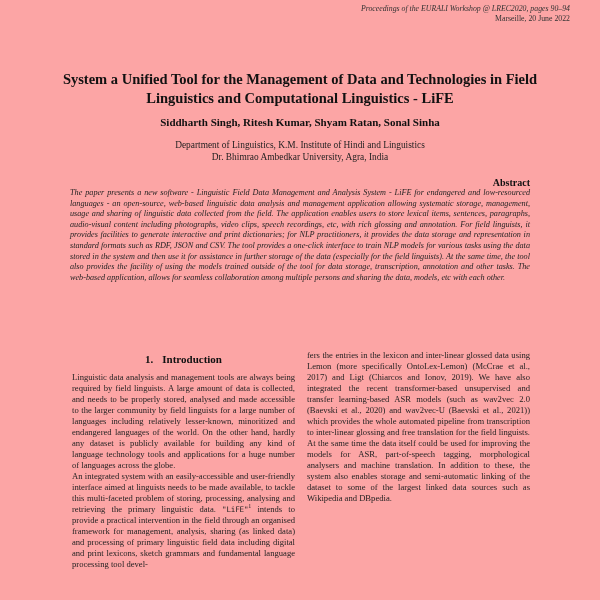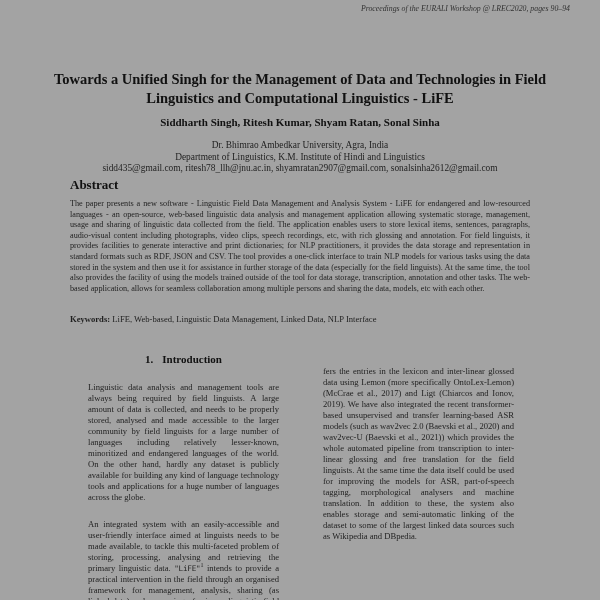--- a/index.html
+++ b/index.html
@@ -12,21 +12,21 @@
     height: 600px;
     overflow: hidden;
     font-family: "Liberation Serif", serif;
     color: #1f1f1f;
     position: relative;
   }
   .page {
     position: relative;
     width: 600px;
     height: 600px;
-    background: #a3a3a3;
+    background: #fca5a5;
     overflow: hidden;
   }
 
   
   .pub-header {
     position: absolute;
     top: 4px;
     right: 30px;
     text-align: right;
     font-size: 7.8px;
@@ -66,31 +66,32 @@
   }
 
   
   .abstract {
     position: absolute;
     top: 177px;
     left: 70px;
     width: 460px;
   }
   .abstract-heading {
-    text-align: left;
+    text-align: right;
     font-weight: bold;
-    font-size: 13px;
-    margin-bottom: 6px;
+    font-size: 10px;
+    margin-bottom: 0;
     color: #111111;
   }
   .abstract-text {
     text-align: justify;
     font-size: 8.2px;
     line-height: 10.6px;
     hyphens: auto;
+    font-style: italic;
   }
   .keywords {
     position: absolute;
     top: 314px;
     left: 70px;
     width: 460px;
     font-size: 8.6px;
     line-height: 10.6px;
   }
   .keywords .bold { font-weight: bold; }
@@ -114,21 +115,21 @@
   .sec-heading {
     text-align: center;
     font-weight: bold;
     font-size: 11px;
     line-height: 13px;
     margin: 3px 0 6px 0;
     color: #111111;
   }
   .sec-heading .sec-num { margin-right: 9px; }
   .body-p {
-    margin: 16px;
+    margin: 0;
     text-align: justify;
     font-size: 8.6px;
     line-height: 11px;
     hyphens: auto;
   }
   .mono {
     font-family: "DejaVu Sans Mono", monospace;
     font-size: 7.6px;
     letter-spacing: -0.2px;
   }
@@ -137,38 +138,35 @@
     line-height: 0;
   }
 </style>
 </head>
 <body>
 
 <div class="page">
 
   <div class="pub-header">
     <div class="pub-line italic">Proceedings of the EURALI Workshop @ LREC2020, pages 90–94</div>
+    <div class="pub-line">Marseille, 20 June 2022</div>
   </div>
 
   <div class="front">
-    <h1 class="title">Towards a Unified Singh for the Management of Data and Technologies in Field Linguistics and Computational Linguistics - LiFE</h1>
+    <h1 class="title">System a Unified Tool for the Management of Data and Technologies in Field Linguistics and Computational Linguistics - LiFE</h1>
     <div class="authors">Siddharth Singh, Ritesh Kumar, Shyam Ratan, Sonal Sinha</div>
+    <div class="affil">Department of Linguistics, K.M. Institute of Hindi and Linguistics</div>
     <div class="affil">Dr. Bhimrao Ambedkar University, Agra, India</div>
-    <div class="affil">Department of Linguistics, K.M. Institute of Hindi and Linguistics</div>
-    <div class="emails">sidd435@gmail.com, ritesh78_llh@jnu.ac.in, shyamratan2907@gmail.com, sonalsinha2612@gmail.com</div>
   </div>
 
   <div class="abstract">
     <div class="abstract-heading">Abstract</div>
     <div class="abstract-text">The paper presents a new software - Linguistic Field Data Management and Analysis System - LiFE for endangered and low-resourced languages - an open-source, web-based linguistic data analysis and management application allowing systematic storage, management, usage and sharing of linguistic data collected from the field. The application enables users to store lexical items, sentences, paragraphs, audio-visual content including photographs, video clips, speech recordings, etc, with rich glossing and annotation. For field linguists, it provides facilities to generate interactive and print dictionaries; for NLP practitioners, it provides the data storage and representation in standard formats such as RDF, JSON and CSV. The tool provides a one-click interface to train NLP models for various tasks using the data stored in the system and then use it for assistance in further storage of the data (especially for the field linguists). At the same time, the tool also provides the facility of using the models trained outside of the tool for data storage, transcription, annotation and other tasks. The web-based application, allows for seamless collaboration among multiple persons and sharing the data, models, etc with each other.</div>
   </div>
 
-  <div class="keywords">
-    <span class="bold">Keywords:</span><span> LiFE, Web-based, Linguistic Data Management, Linked Data, NLP Interface</span>
-  </div>
 
   <div class="columns">
 
     <div class="col">
       <div class="sec-heading">
         <span class="sec-num">1.</span><span>Introduction</span>
       </div>
       <p class="body-p">Linguistic data analysis and management tools are always being required by field linguists. A large amount of data is collected, and needs to be properly stored, analysed and made accessible to the larger community by field linguists for a large number of languages including relatively lesser-known, minoritized and endangered languages of the world. On the other hand, hardly any dataset is publicly available for building any kind of language technology tools and applications for a huge number of languages across the globe.</p>
       <p class="body-p"><span>An integrated system with an easily-accessible and user-friendly interface aimed at linguists needs to be made available, to tackle this multi-faceted problem of storing, processing, analysing and retrieving the primary linguistic data. </span><span class="mono">"LiFE"</span><sup class="fnote">1</sup><span> intends to provide a practical intervention in the field through an organised framework for management, analysis, sharing (as linked data) and processing of primary linguistic field data including digital and print lexicons, sketch grammars and fundamental language processing tool devel-</span></p>
     </div>

